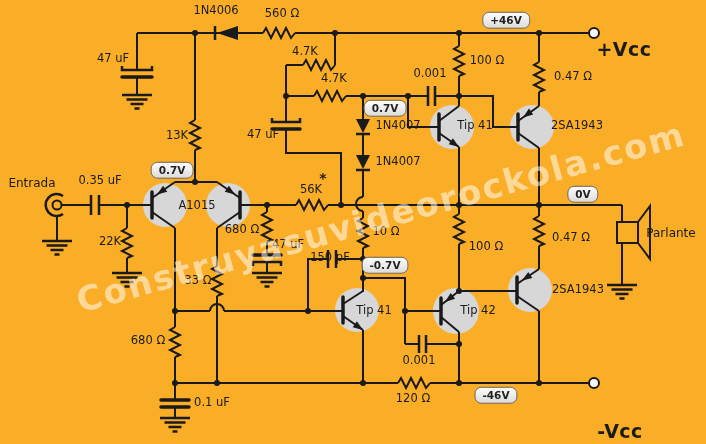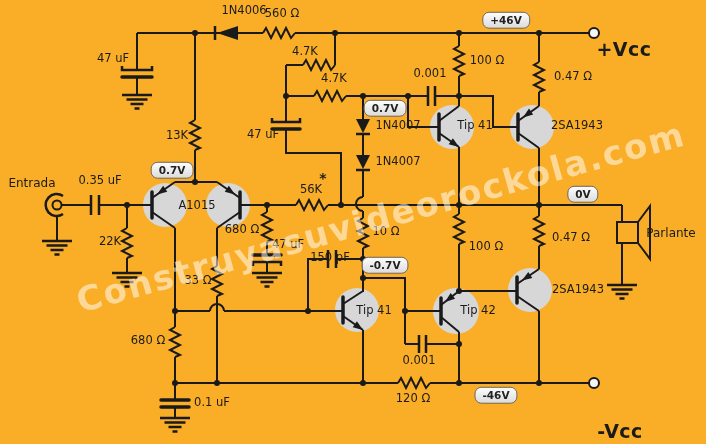--- a/index.html
+++ b/index.html
@@ -274,21 +274,21 @@
         <circle cx="459" cy="344" r="3"></circle>
       <circle cx="175" cy="383" r="3"></circle>
         <circle cx="217" cy="383" r="3"></circle>
         <circle cx="363" cy="383" r="3"></circle>
         <circle cx="459" cy="383" r="3"></circle>
         <circle cx="539" cy="383" r="3"></circle>
     </g>
   </svg>
 
   <div class="lbl" style="left:113px;top:59px;">47 uF</div>
-  <div class="lbl" style="left:244px;top:11px;">1N4006</div>
+  <div class="lbl" style="left:216px;top:11px;">1N4006</div>
   <div class="lbl" style="left:282px;top:14px;">560 Ω</div>
   <div class="lbl" style="left:305px;top:52px;">4.7K</div>
   <div class="lbl" style="left:334px;top:79px;">4.7K</div>
   <div class="lbl" style="left:430px;top:74px;">0.001</div>
   <div class="lbl" style="left:487px;top:61px;">100 Ω</div>
   <div class="lbl" style="left:573px;top:77px;">0.47 Ω</div>
   <div class="lbl" style="left:177px;top:136px;">13K</div>
   <div class="lbl" style="left:263px;top:135px;">47 uF</div>
   <div class="lbl" style="left:398px;top:126px;">1N4007</div>
   <div class="lbl" style="left:398px;top:162px;">1N4007</div>

